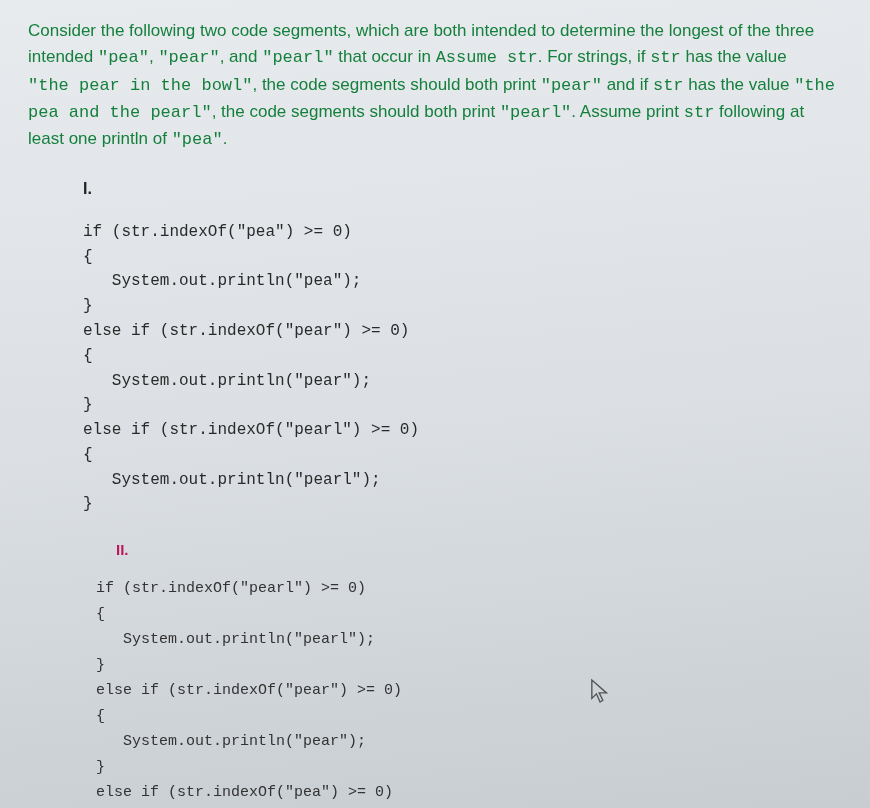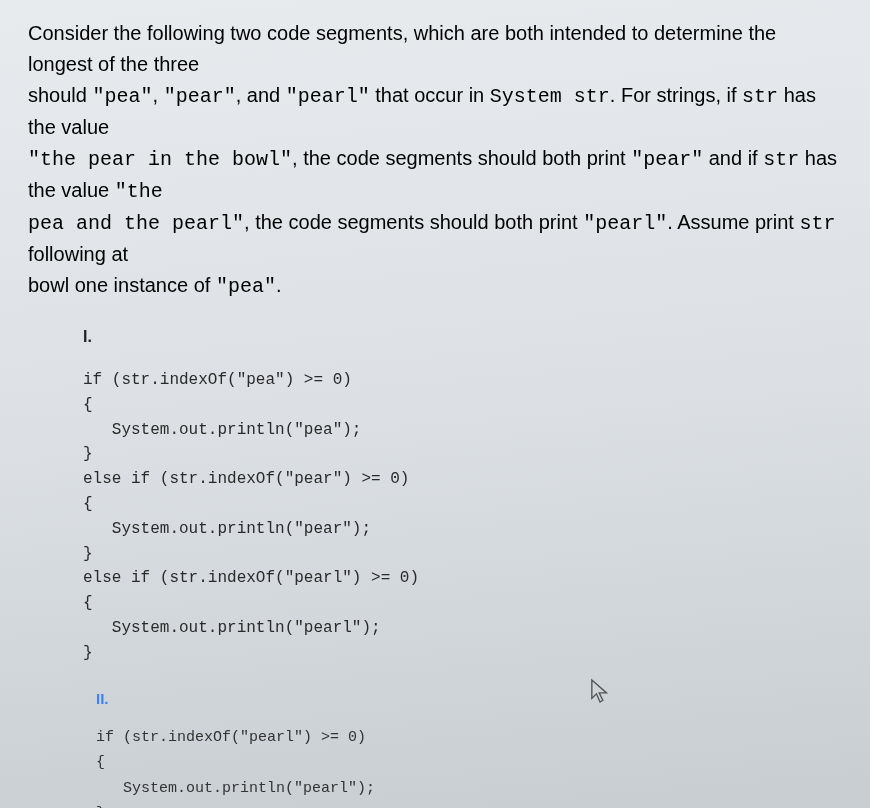--- a/index.html
+++ b/index.html
@@ -10,23 +10,23 @@
       width: 870px;
       height: 808px;
       overflow: hidden;
       position: relative;
     }
     .content {
       padding: 18px 28px 0 28px;
       color: #2a2a2a;
     }
     .intro {
-      font-size: 20px;
+      font-size: 17px;
       line-height: 1.55;
-      color: #000000;
+      color: #15803d;
     }
     .mono {
       font-family: "Courier New", Courier, monospace;
     }
     .section-label {
       font-weight: bold;
       margin-left: 55px;
       margin-top: 26px;
       font-size: 16px;
       color: #222;
@@ -44,44 +44,44 @@
       font-family: "Courier New", Courier, monospace;
       font-size: 15px;
       line-height: 1.7;
       white-space: pre;
       margin-left: 68px;
       margin-top: 18px;
       color: #333;
     }
     .section-label-2 {
       font-weight: bold;
-      margin-left: 68px;
+      margin-left: 88px;
       margin-top: 24px;
       font-size: 15px;
-      color: #3b82f6;
+      color: #be185d;
     }
     .cursor {
       position: absolute;
       left: 590px;
       top: 678px;
       width: 22px;
       height: 28px;
       pointer-events: none;
     }
   </style>
 </head>
 <body>
 
 <div class="content">
   <div class="intro">
     <span>Consider the following two code segments, which are both intended to determine the longest of the three</span><br>
-    <span>should </span><span class="mono">"pea"</span><span>, </span><span class="mono">"pear"</span><span>, and </span><span class="mono">"pearl"</span><span> that occur in </span><span class="mono">System str</span><span>. For strings, if </span><span class="mono">str</span><span> has the value</span><br>
+    <span>intended </span><span class="mono">"pea"</span><span>, </span><span class="mono">"pear"</span><span>, and </span><span class="mono">"pearl"</span><span> that occur in </span><span class="mono">Assume str</span><span>. For strings, if </span><span class="mono">str</span><span> has the value</span><br>
     <span class="mono">"the pear in the bowl"</span><span>, the code segments should both print </span><span class="mono">"pear"</span><span> and if </span><span class="mono">str</span><span> has the value </span><span class="mono">"the</span><br>
     <span class="mono">pea and the pearl"</span><span>, the code segments should both print </span><span class="mono">"pearl"</span><span>. Assume print </span><span class="mono">str</span><span> following at</span><br>
-    <span>bowl one instance of </span><span class="mono">"pea"</span><span>.</span>
+    <span>least one println of </span><span class="mono">"pea"</span><span>.</span>
   </div>
 
   <div class="section-label">I.</div>
   <div class="code-block">if (str.indexOf("pea") &gt;= 0)
 {
    System.out.println("pea");
 }
 else if (str.indexOf("pear") &gt;= 0)
 {
    System.out.println("pear");

